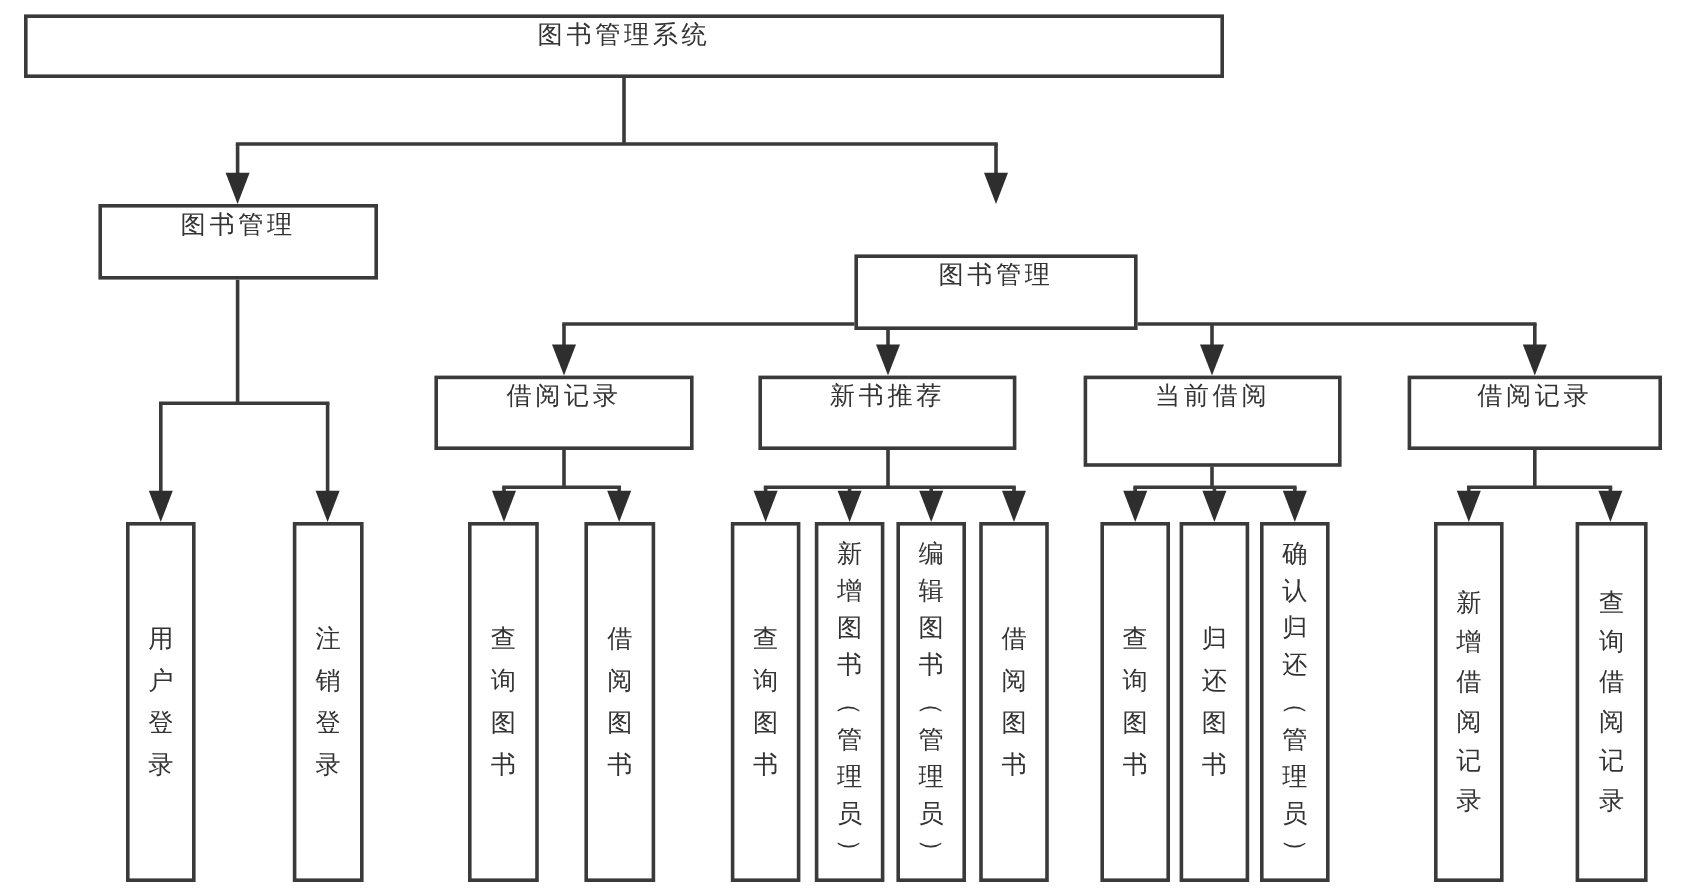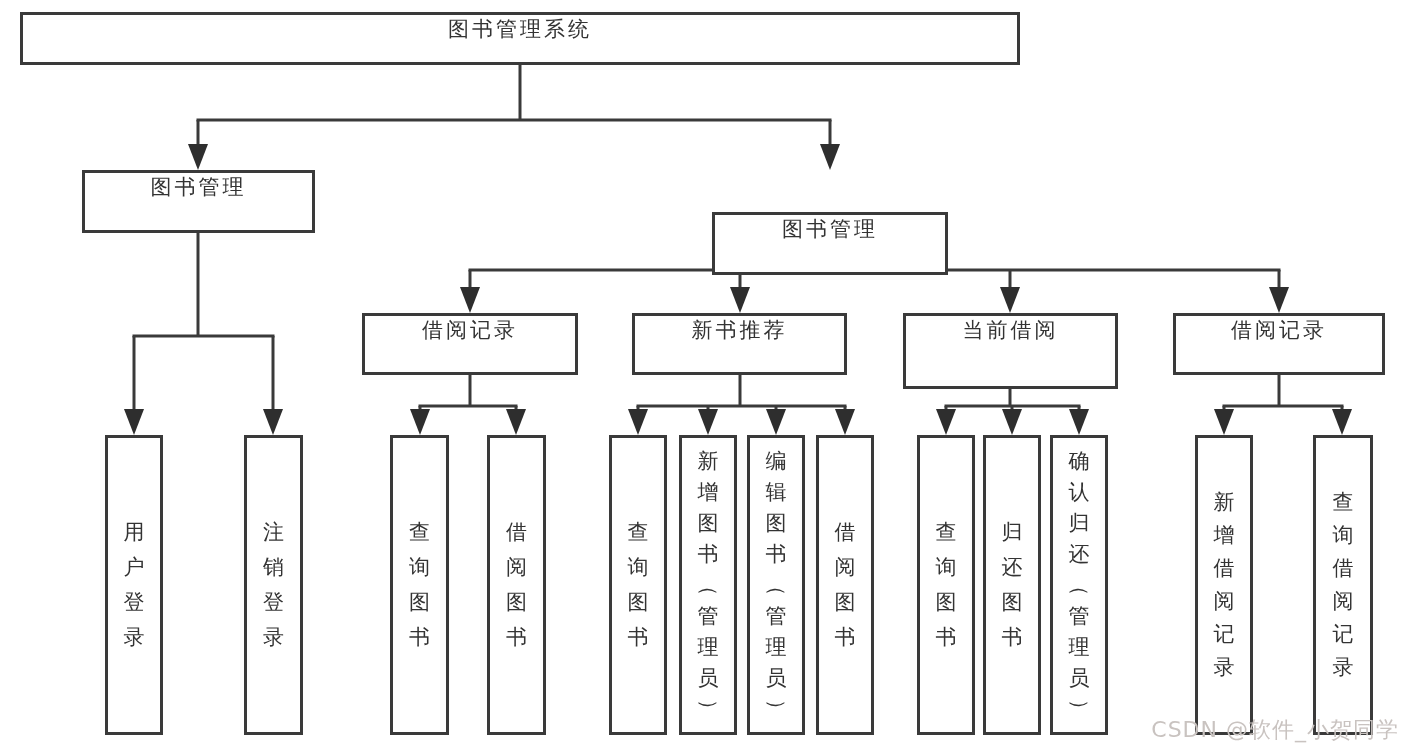--- a/index.html
+++ b/index.html
@@ -262,14 +262,13 @@
         <span class="node-label" style="gap: 12px;">
           <span class="v-char">查</span>
           <span class="v-char">询</span>
           <span class="v-char">借</span>
           <span class="v-char">阅</span>
           <span class="v-char">记</span>
           <span class="v-char">录</span>
         </span>
       </div>
     </div>
-  <div class="watermark">CSDN @软件_小贺同学</div>
 </div>
 
 </body></html>

